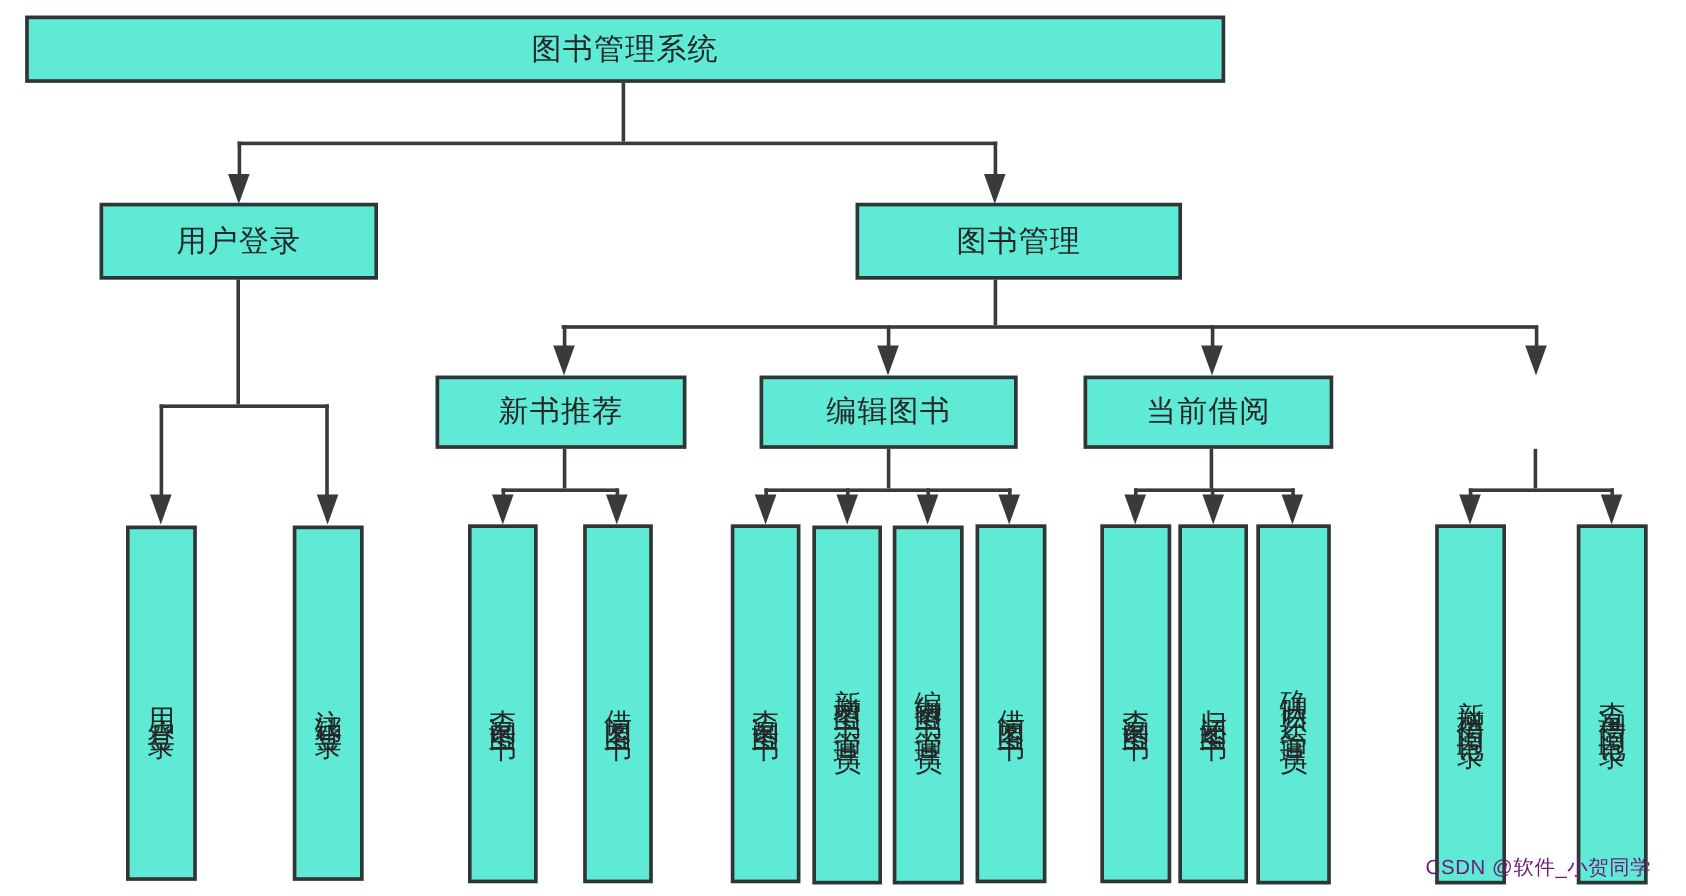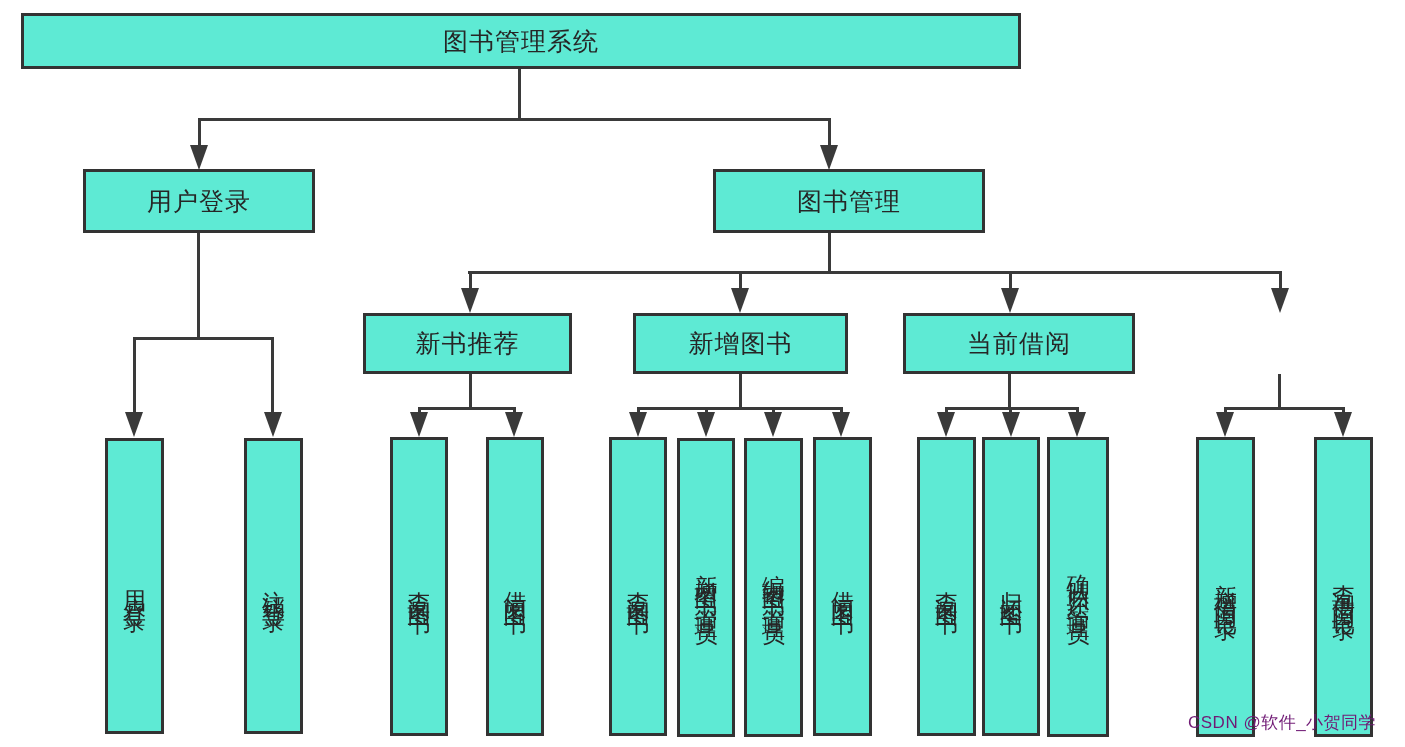--- a/index.html
+++ b/index.html
@@ -89,22 +89,22 @@
     <div class="ln" style="left:739px;top:271px;width:3px;height:22px"></div>
     <div class="ln" style="left:1009px;top:271px;width:3px;height:22px"></div>
     <div class="ln" style="left:1279px;top:271px;width:3px;height:22px"></div>
     <div class="arr" style="left:461px;top:288px"></div>
     <div class="arr" style="left:731px;top:288px"></div>
     <div class="arr" style="left:1001px;top:288px"></div>
     <div class="arr" style="left:1271px;top:288px"></div>
   </div>
 
   <div class="box h" style="left:363px;top:313px;width:209px;height:61px">新书推荐</div>
-  <div class="box h" style="left:633px;top:313px;width:215px;height:61px">新增图书</div>
-  <div class="box h" style="left:903px;top:313px;width:232px;height:61px">当前借阅</div>
+  <div class="box h" style="left:633px;top:313px;width:215px;height:61px">编辑图书</div>
+  <div class="box h" style="left:903px;top:313px;width:208px;height:61px">当前借阅</div>
 
   <div>
     <div class="ln" style="left:469px;top:374px;width:3px;height:33px"></div>
     <div class="ln" style="left:418px;top:407px;width:97px;height:3px"></div>
     <div class="ln" style="left:418px;top:407px;width:3px;height:8px"></div>
     <div class="ln" style="left:513px;top:407px;width:3px;height:8px"></div>
     <div class="arr" style="left:410px;top:412px"></div>
     <div class="arr" style="left:505px;top:412px"></div>
   </div>
 

